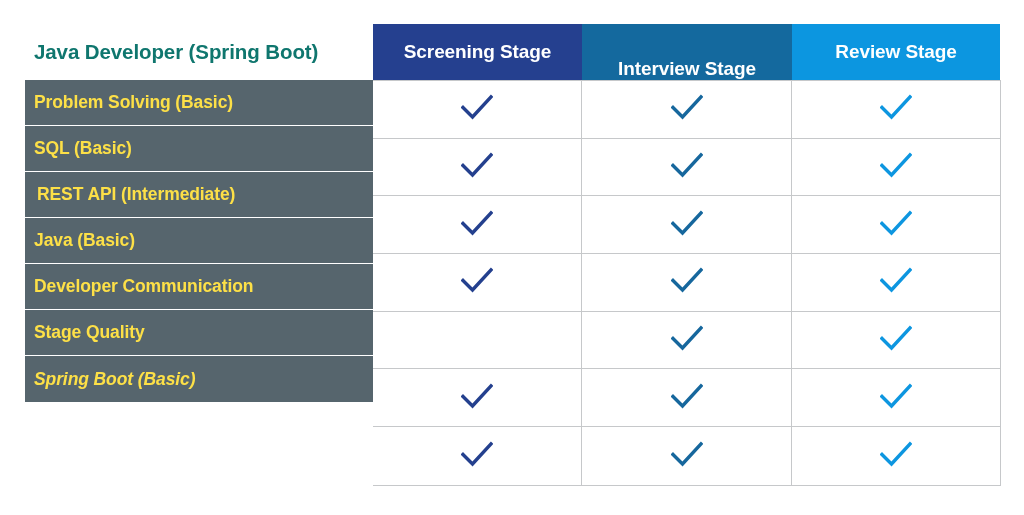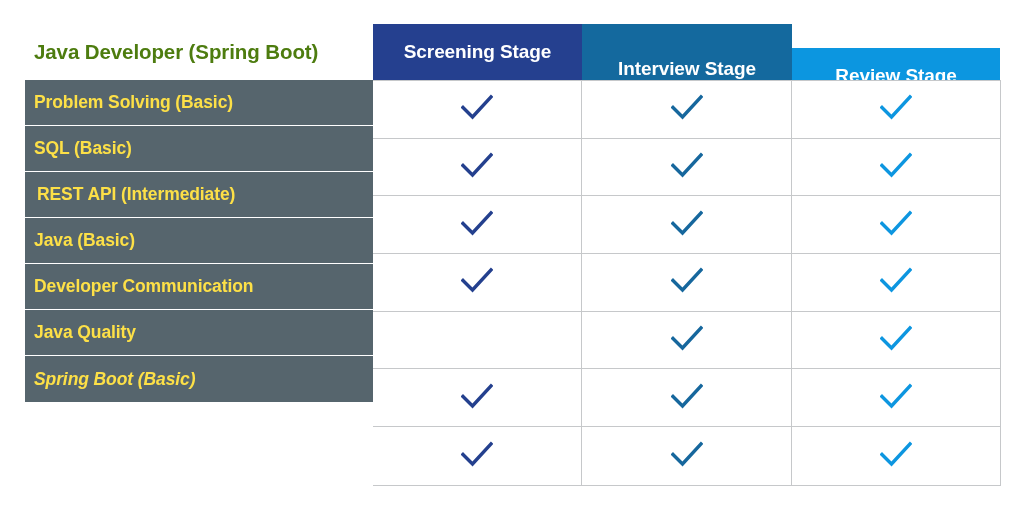--- a/index.html
+++ b/index.html
@@ -27,21 +27,21 @@
     left: 25px;
     top: 24px;
     width: 348px;
     height: 56px;
     display: flex;
     align-items: center;
     box-sizing: border-box;
     padding-left: 9px;
     font-size: 20.5px;
     font-weight: bold;
-    color: #4d7c0f;
+    color: #0f766e;
     letter-spacing: -0.1px;
     white-space: nowrap;
   }
 
   
   .stage-header-row {
     position: absolute;
     left: 373px;
     top: 24px;
     height: 48px;
@@ -54,21 +54,21 @@
     justify-content: center;
     color: #ffffff;
     font-size: 19px;
     font-weight: bold;
     letter-spacing: -0.1px;
     white-space: nowrap;
     box-sizing: border-box;
   }
   .stage-header.col0 { width: 209px; }
   .stage-header.col1 { width: 210px; }
-  .stage-header.col2 { width: 208px; margin-top: 24px; }
+  .stage-header.col2 { width: 208px; }
 
   
   .skill-col {
     position: absolute;
     left: 25px;
     top: 80px;
     width: 348px;
   }
   .skill-cell {
     height: 46px;
@@ -148,21 +148,21 @@
       <div class="skill-cell" style="background: rgb(86, 101, 109); padding-left: 12px;">
         <span>REST API (Intermediate)</span>
       </div>
       <div class="skill-cell" style="background: rgb(86, 101, 109);">
         <span>Java (Basic)</span>
       </div>
       <div class="skill-cell" style="background: rgb(86, 101, 109);">
         <span>Developer Communication</span>
       </div>
       <div class="skill-cell" style="background: rgb(86, 101, 109);">
-        <span>Java Quality</span>
+        <span>Stage Quality</span>
       </div>
       <div class="skill-cell last" style="background: rgb(86, 101, 109); font-style: italic;">
         <span>Spring Boot (Basic)</span>
       </div>
     </div>
 
   <div class="body-grid">
       <div class="body-row">
         <div class="check-cell col0">
           <span class="check-icon"><svg width="32" height="26" viewBox="0 0 32 26">

